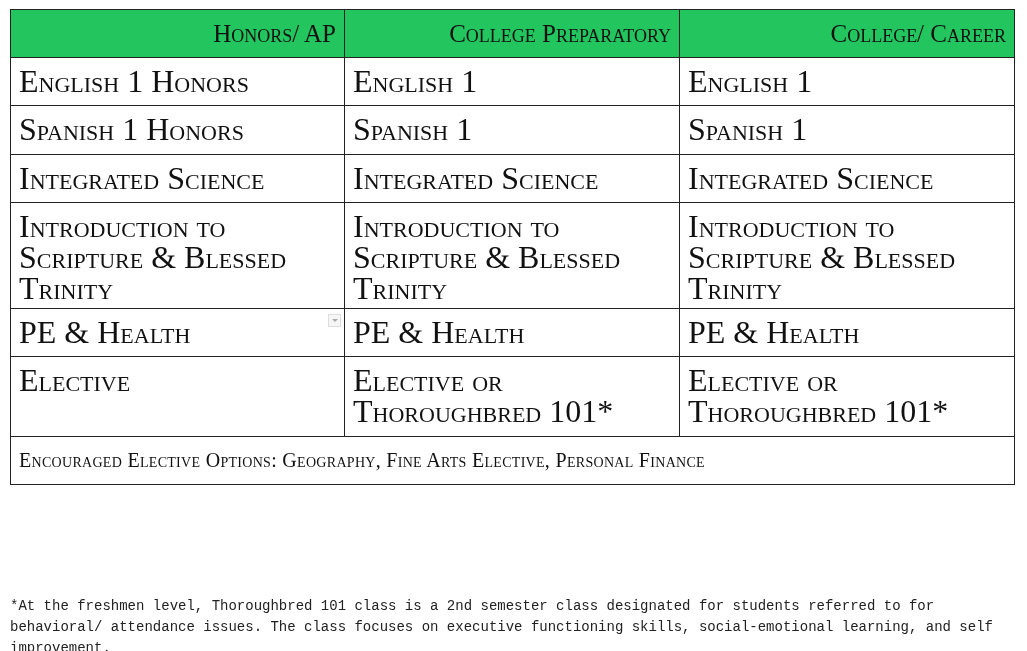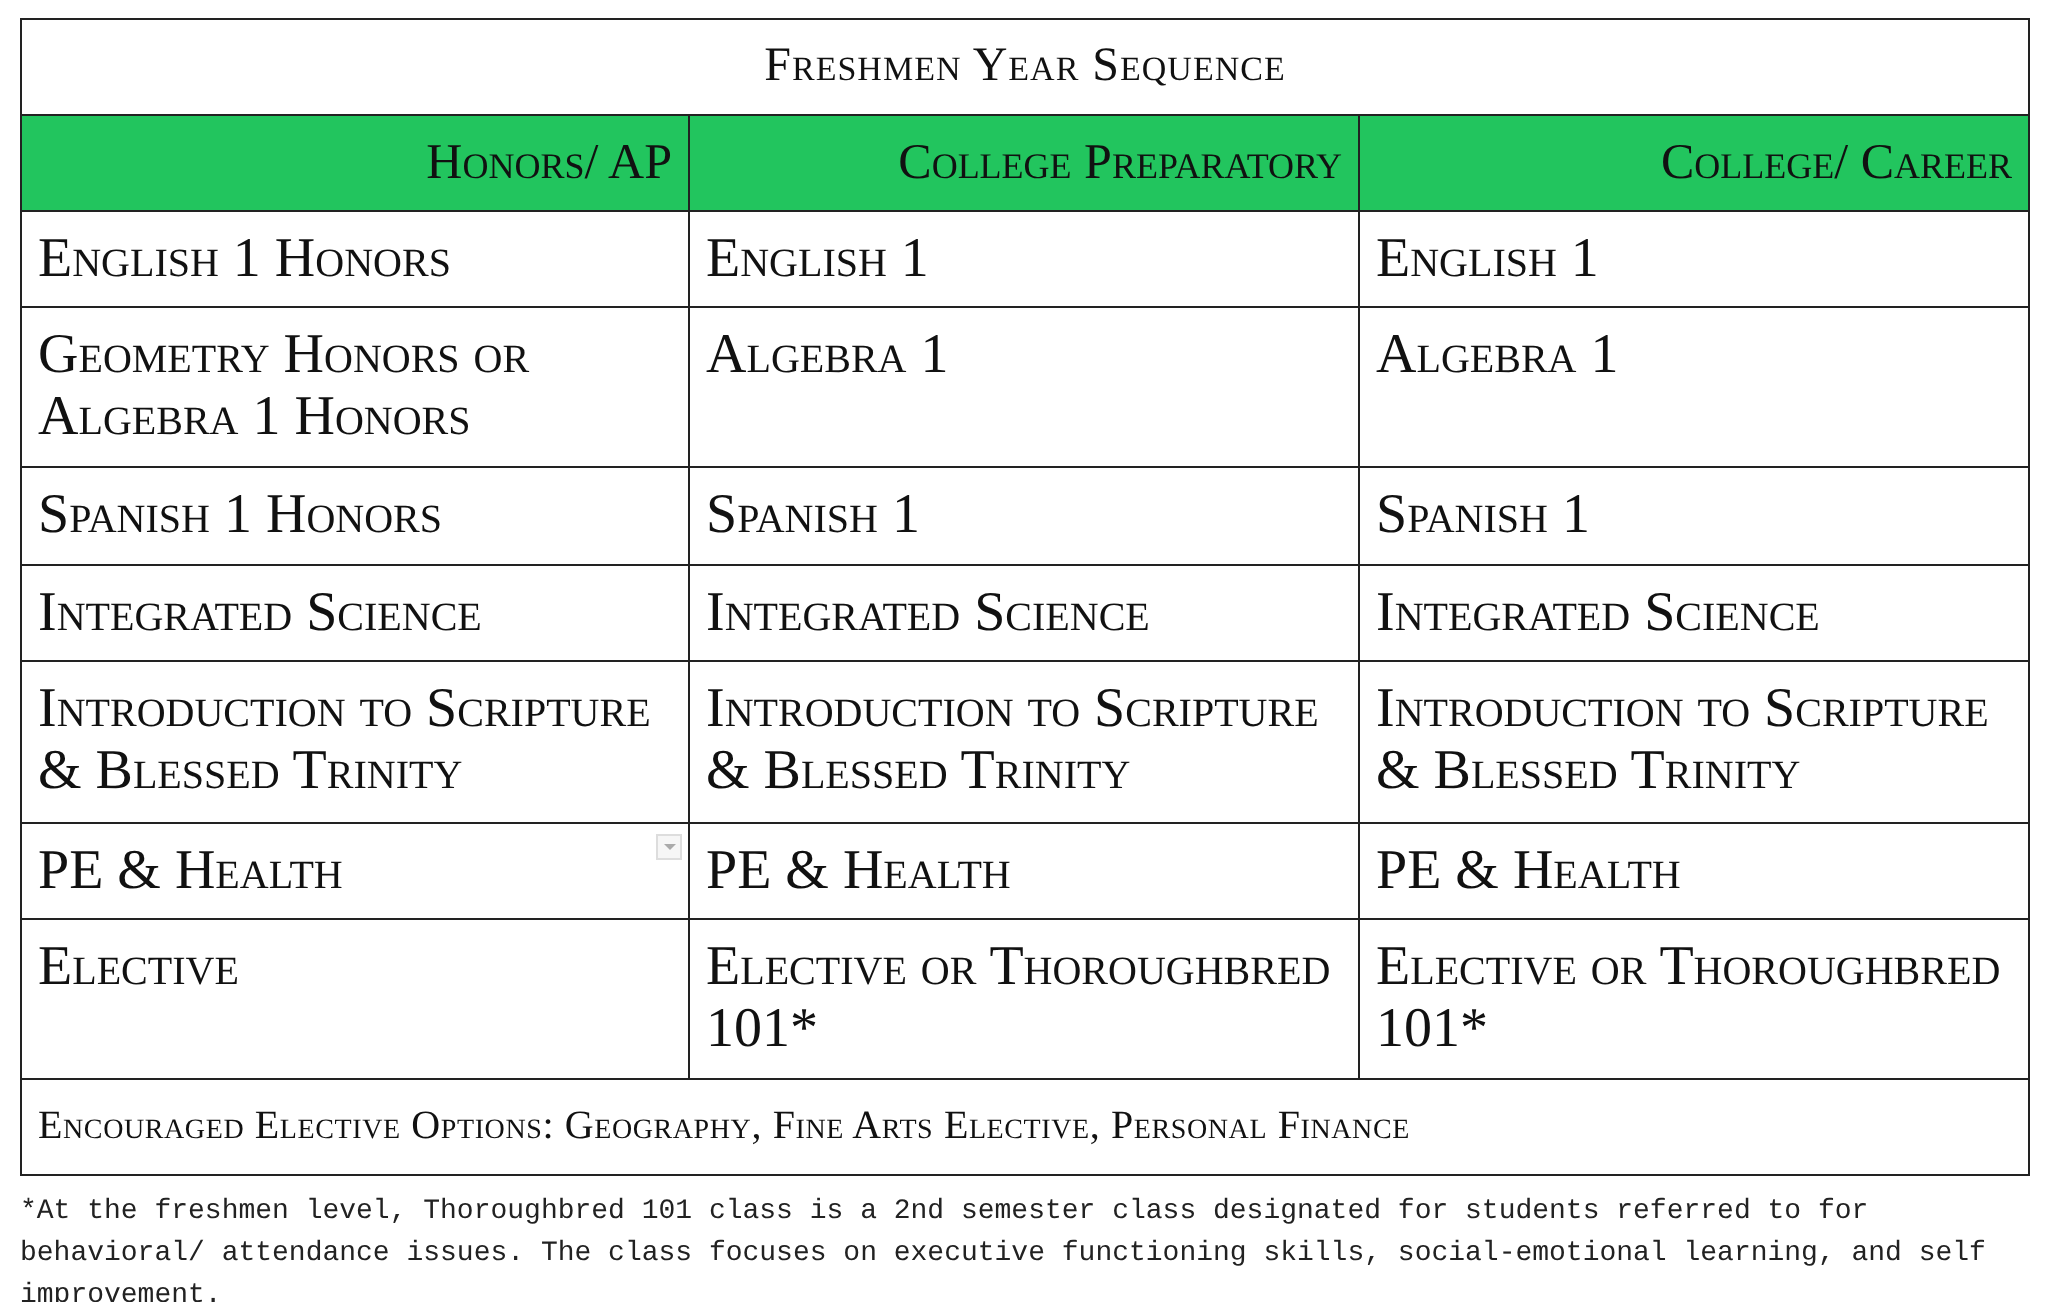--- a/index.html
+++ b/index.html
@@ -2,54 +2,46 @@
 <html><head>
 <meta charset="utf-8">
 <style>
   html, body { margin:0; padding:0; background:#fff; }
   body { width:1027px; height:651px; position:relative; overflow:hidden; }
   .tbl { position:absolute; left:10px; top:9px; width:1004px; border-collapse:collapse; table-layout:fixed;
          font-family:"Liberation Serif", serif; font-variant:small-caps; color:#111; }
   .tbl td, .tbl th { border:1px solid #222; padding:0 8px; vertical-align:top; font-weight:normal; }
   .tbl .title { text-align:center; font-size:24px; height:47px; vertical-align:middle; letter-spacing:0.5px; }
   .tbl th { background:#22c55e; text-align:right; font-size:25px; height:47px; vertical-align:middle; }
-  .tbl td.c { font-size:28px; line-height:31px; padding-top:8px; padding-bottom:4px; position:relative; }
+  .tbl td.c { font-size:32px; line-height:31px; padding-top:8px; padding-bottom:4px; position:relative; }
   .tbl td.note { font-size:20px; height:47px; vertical-align:middle; padding-left:8px; letter-spacing:0.3px; }
   .dd { position:absolute; right:3px; top:5px; width:11px; height:11px; border:1px solid #ddd; background:#f6f6f6; }
   .dd:after { content:""; position:absolute; left:3px; top:4px; border-left:3px solid transparent; border-right:3px solid transparent; border-top:3px solid #aaa; }
   .foot { position:absolute; left:10px; top:596px; width:1000px; font-family:Liberation Mono, monospace;
           font-size:14px; line-height:21px; color:#222; }
 </style>
 </head>
 <body>
 
 <table class="tbl">
   <colgroup>
       <col style="width:334px">
       <col style="width:335px">
       <col style="width:335px">
     </colgroup>
   <tbody>
-      <tr>
-    <td class="title" colspan="3">Freshmen Year Sequence</td>
-  </tr>
   <tr>
     <th>Honors/ AP</th>
     <th>College Preparatory</th>
     <th>College/ Career</th>
   </tr>
   <tr style="height:48px">
     <td class="c">English 1 Honors</td>
     <td class="c">English 1</td>
     <td class="c">English 1</td>
-  </tr>
-  <tr style="height:80px">
-    <td class="c">Geometry Honors or Algebra 1 Honors</td>
-    <td class="c">Algebra 1</td>
-    <td class="c">Algebra 1</td>
   </tr>
   <tr style="height:49px">
     <td class="c">Spanish 1 Honors</td>
     <td class="c">Spanish 1</td>
     <td class="c">Spanish 1</td>
   </tr>
   <tr style="height:48px">
     <td class="c">Integrated Science</td>
     <td class="c">Integrated Science</td>
     <td class="c">Integrated Science</td>

